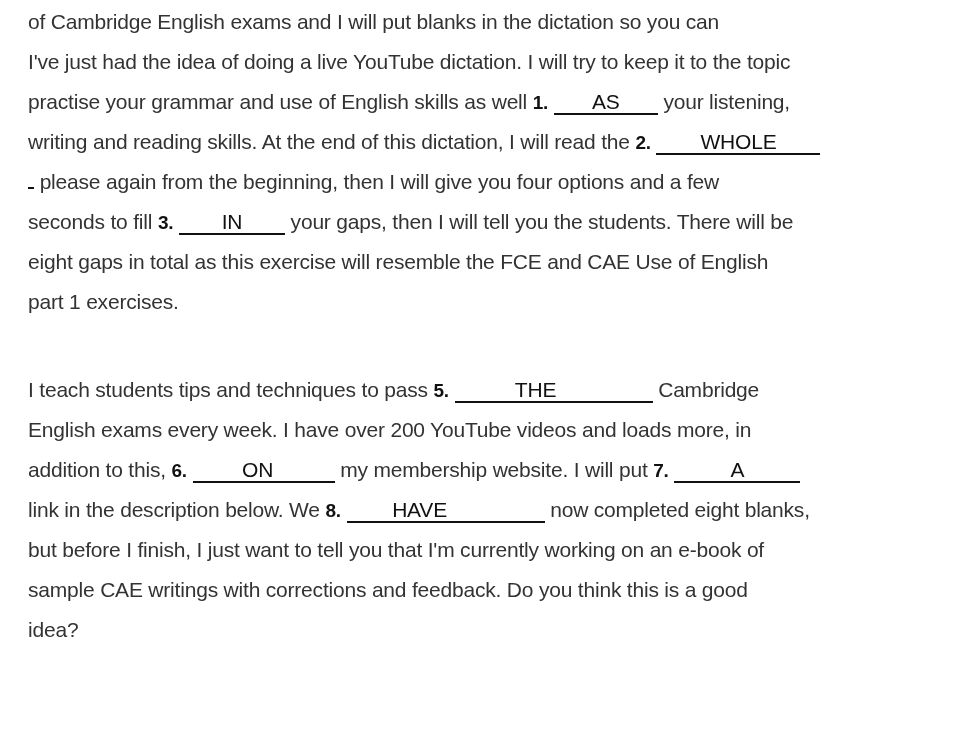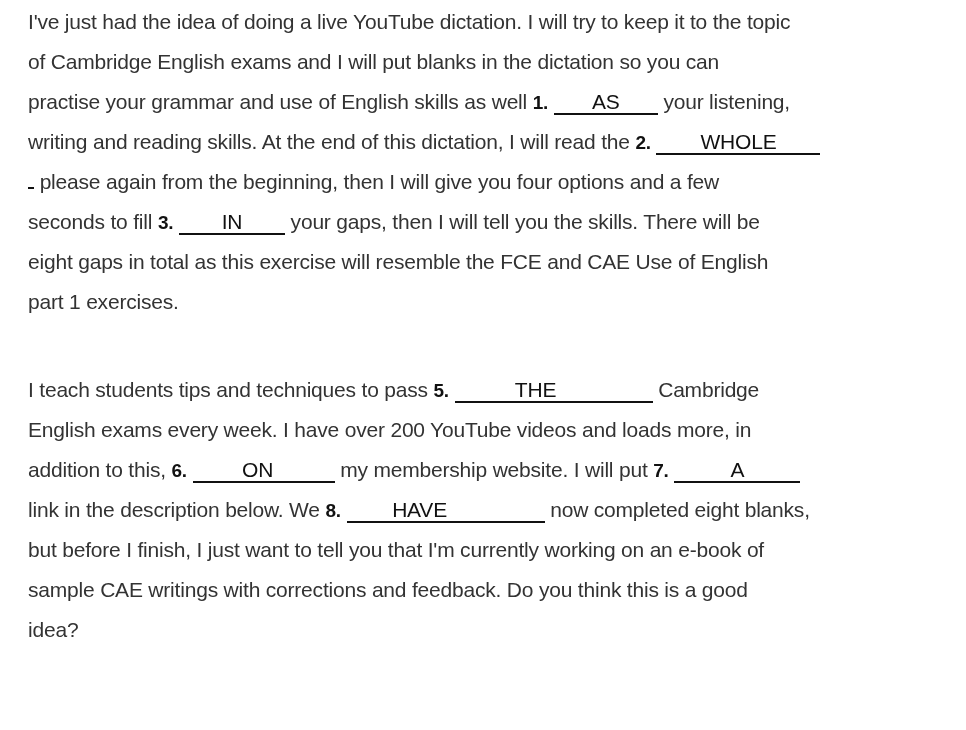--- a/index.html
+++ b/index.html
@@ -36,36 +36,36 @@
     line-height: 18px;
     height: 18px;
   }
 </style>
 </head>
 <body>
 
 <div class="doc">
 
   <div class="paragraph">
+    <div class="line"><span>of Cambridge English exams and I will put blanks in the dictation so you can</span></div>
     <div class="line"><span>I've just had the idea of doing a live YouTube dictation. I will try to keep it to the topic</span></div>
-    <div class="line"><span>of Cambridge English exams and I will put blanks in the dictation so you can</span></div>
     <div class="line">
       <span>practise your grammar and use of English skills as well </span><span class="num">1.</span>
       <span class="blank" style="width:104px"><span>AS</span></span><span> your listening,</span>
     </div>
     <div class="line">
       <span>writing and reading skills. At the end of this dictation, I will read the </span><span class="num">2.</span>
       <span class="blank" style="width:164px"><span>WHOLE</span></span>
     </div>
     <div class="line">
       <span class="stub"></span><span> please again from the beginning, then I will give you four options and a few</span>
     </div>
     <div class="line">
       <span>seconds to fill </span><span class="num">3.</span>
-      <span class="blank" style="width:106px"><span>IN</span></span><span> your gaps, then I will tell you the skills. There will be</span>
+      <span class="blank" style="width:106px"><span>IN</span></span><span> your gaps, then I will tell you the students. There will be</span>
     </div>
     <div class="line"><span>eight gaps in total as this exercise will resemble the FCE and CAE Use of English</span></div>
     <div class="line"><span>part 1 exercises.</span></div>
   </div>
 
   <div class="gap"></div>
 
 
   <div class="gap"></div>
 

